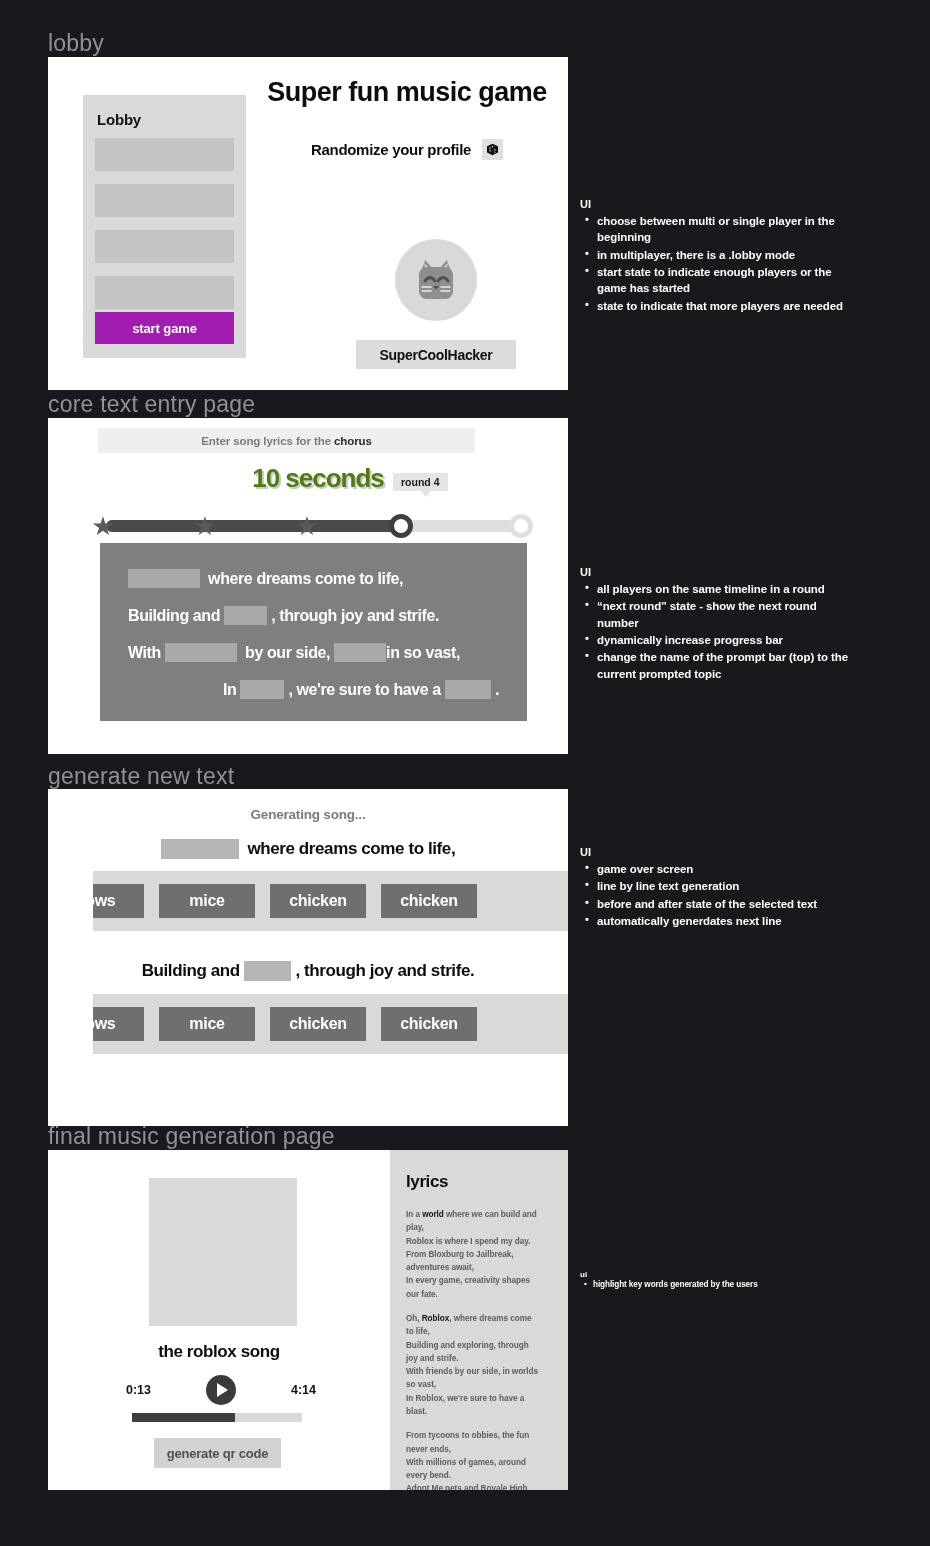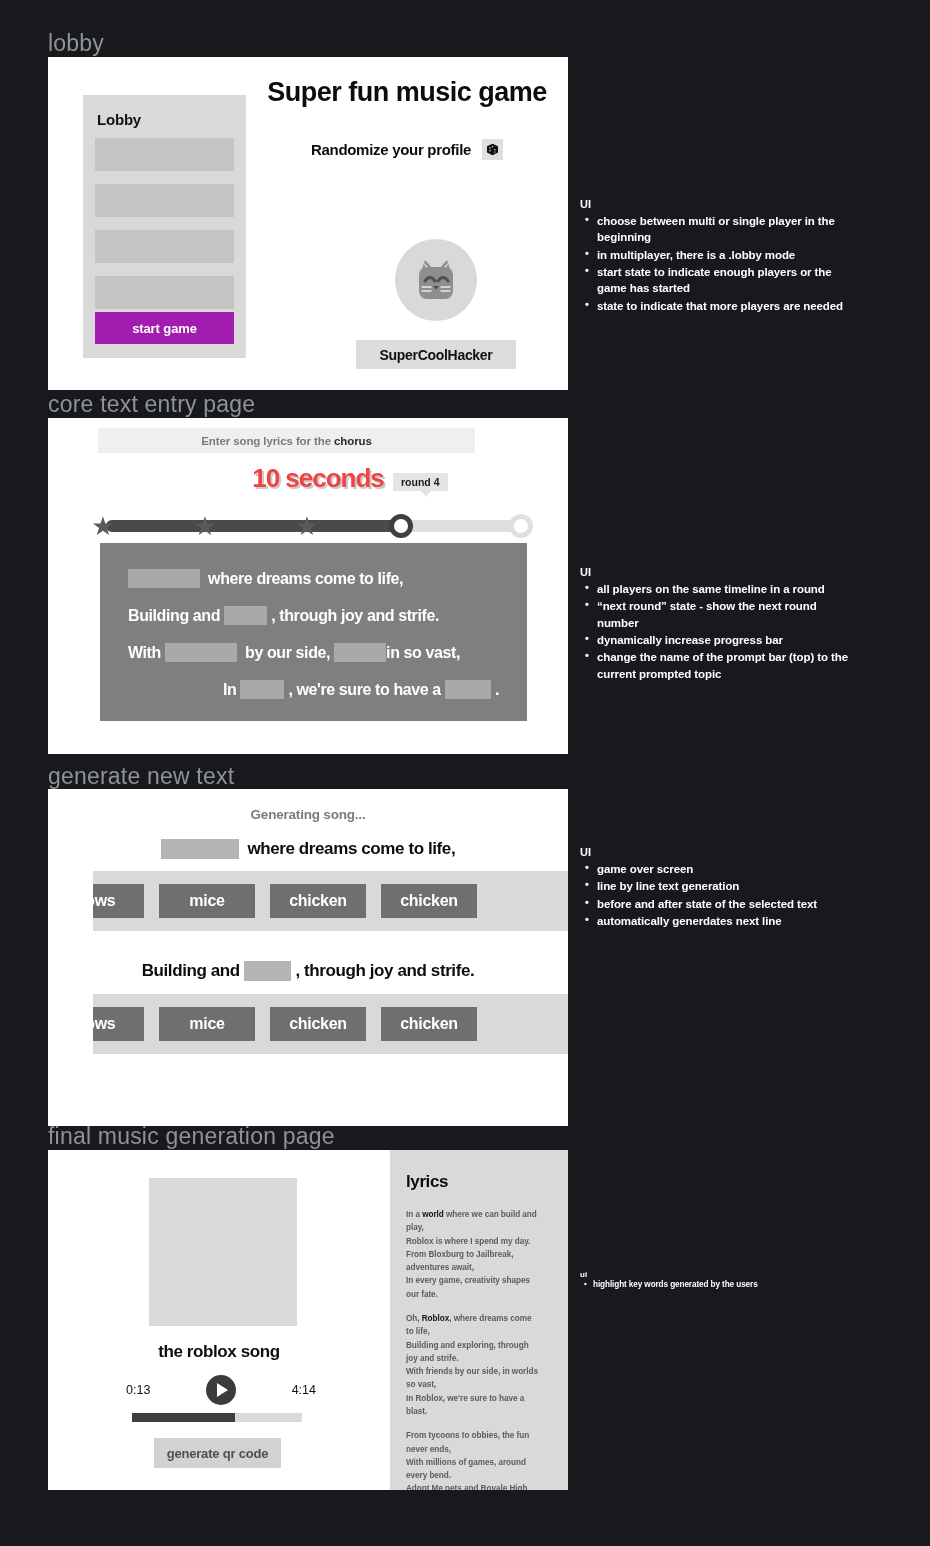--- a/index.html
+++ b/index.html
@@ -170,21 +170,21 @@
   }
   .prompt-text b { color: #2c2c2c; font-weight: 800; }
 
   .countdown {
     position: absolute;
     left: 0; right: 0;
     top: 45px;
     text-align: center;
     font-size: 26px;
     font-weight: 800;
-    color: #ef4444;
+    color: #4d7c0f;
     letter-spacing: -1px;
     text-shadow: 2px 2px 0 #c9c9c9;
     margin-left: 20px;
   }
   .round-badge {
     position: absolute;
     left: 345px;
     top: 55px;
     background: #e4e4e4;
     padding: 3px 8px;
@@ -347,21 +347,21 @@
   }
   .player-row {
     position: absolute;
     left: 78px; top: 225px; width: 190px;
     display: flex;
     align-items: center;
     justify-content: space-between;
   }
   .time-label {
     font-size: 12.5px;
-    font-weight: 400;
+    font-weight: 700;
     color: #101010;
   }
   .play-button {
     width: 30px; height: 30px;
     border-radius: 50%;
     background: #3b3b3b;
     display: flex;
     align-items: center;
     justify-content: center;
   }

